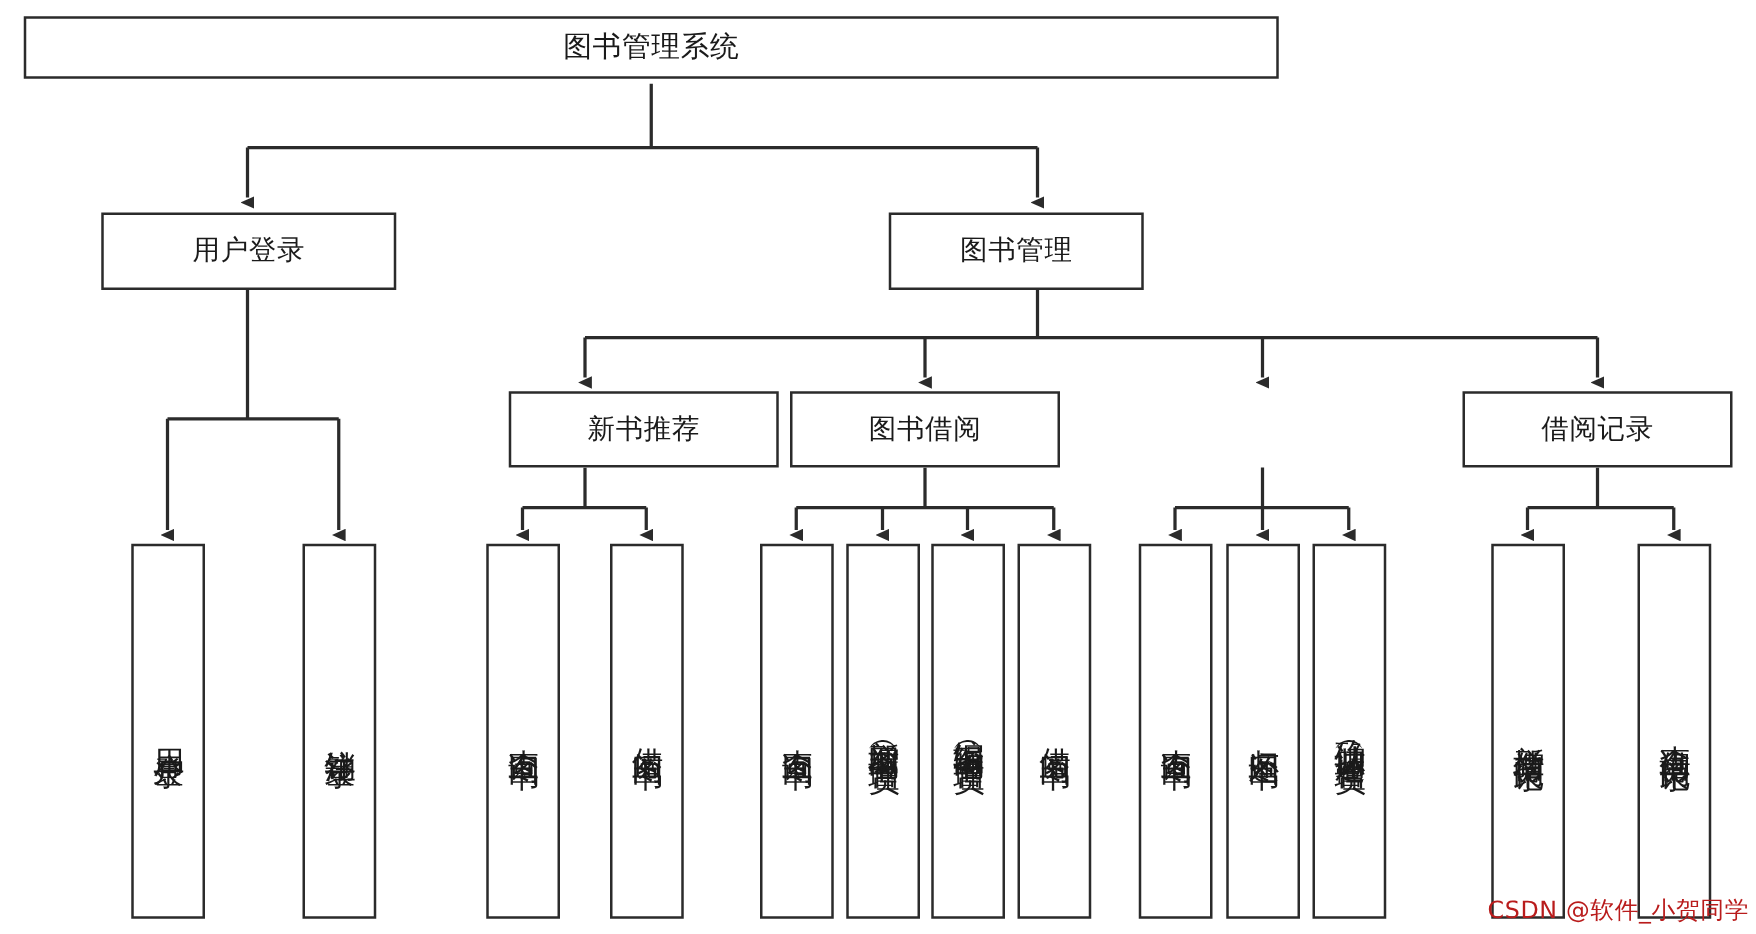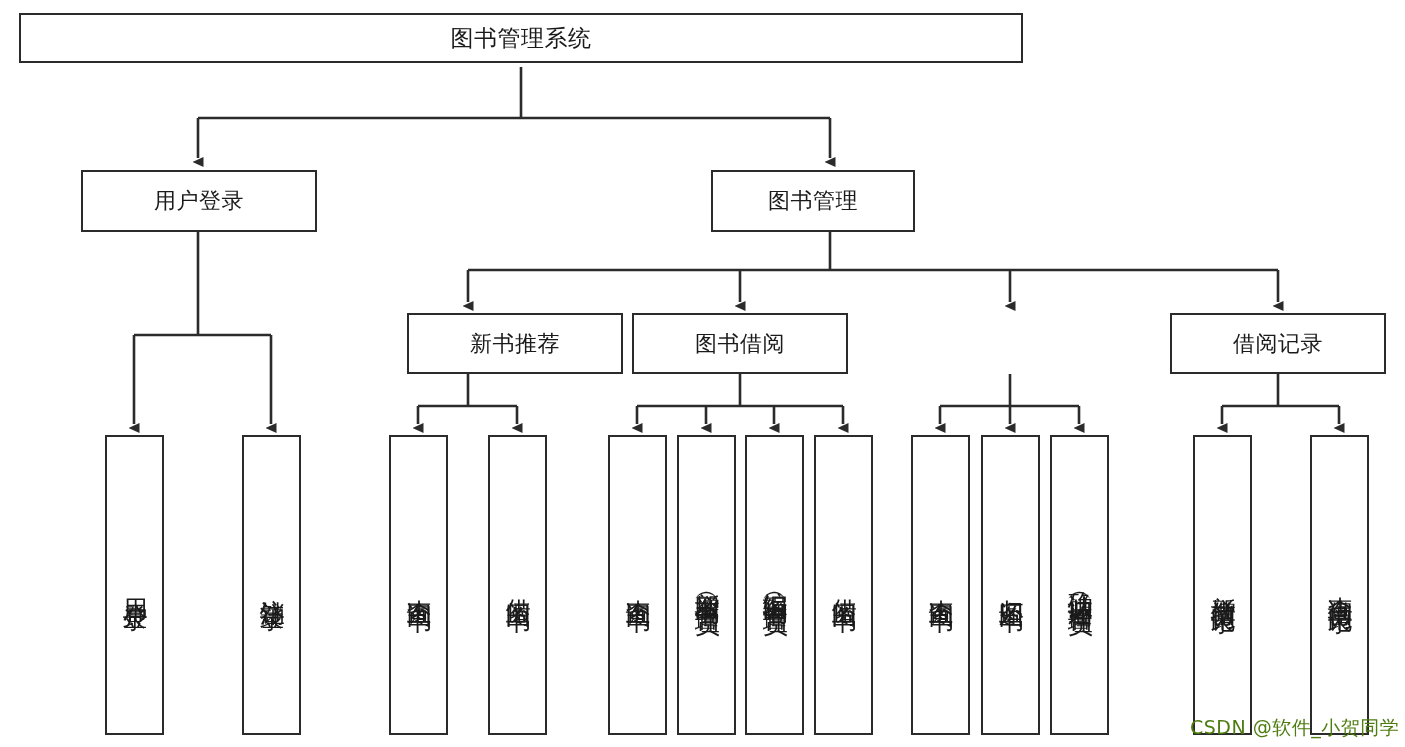--- a/index.html
+++ b/index.html
@@ -58,21 +58,21 @@
   .node.vertical .label {
     writing-mode: vertical-rl;
     text-orientation: upright;
     font-size: 25px;
     line-height: 1.05;
     letter-spacing: 3px;
     white-space: nowrap;
   }
   .watermark {
     position: absolute;
-    color: #4d7c0f;
+    color: #b91c1c;
     font-size: 19px;
     letter-spacing: 0.5px;
     white-space: nowrap;
     user-select: none;
   }
 </style>
 </head>
 <body>
 
 <div id="diagram">

